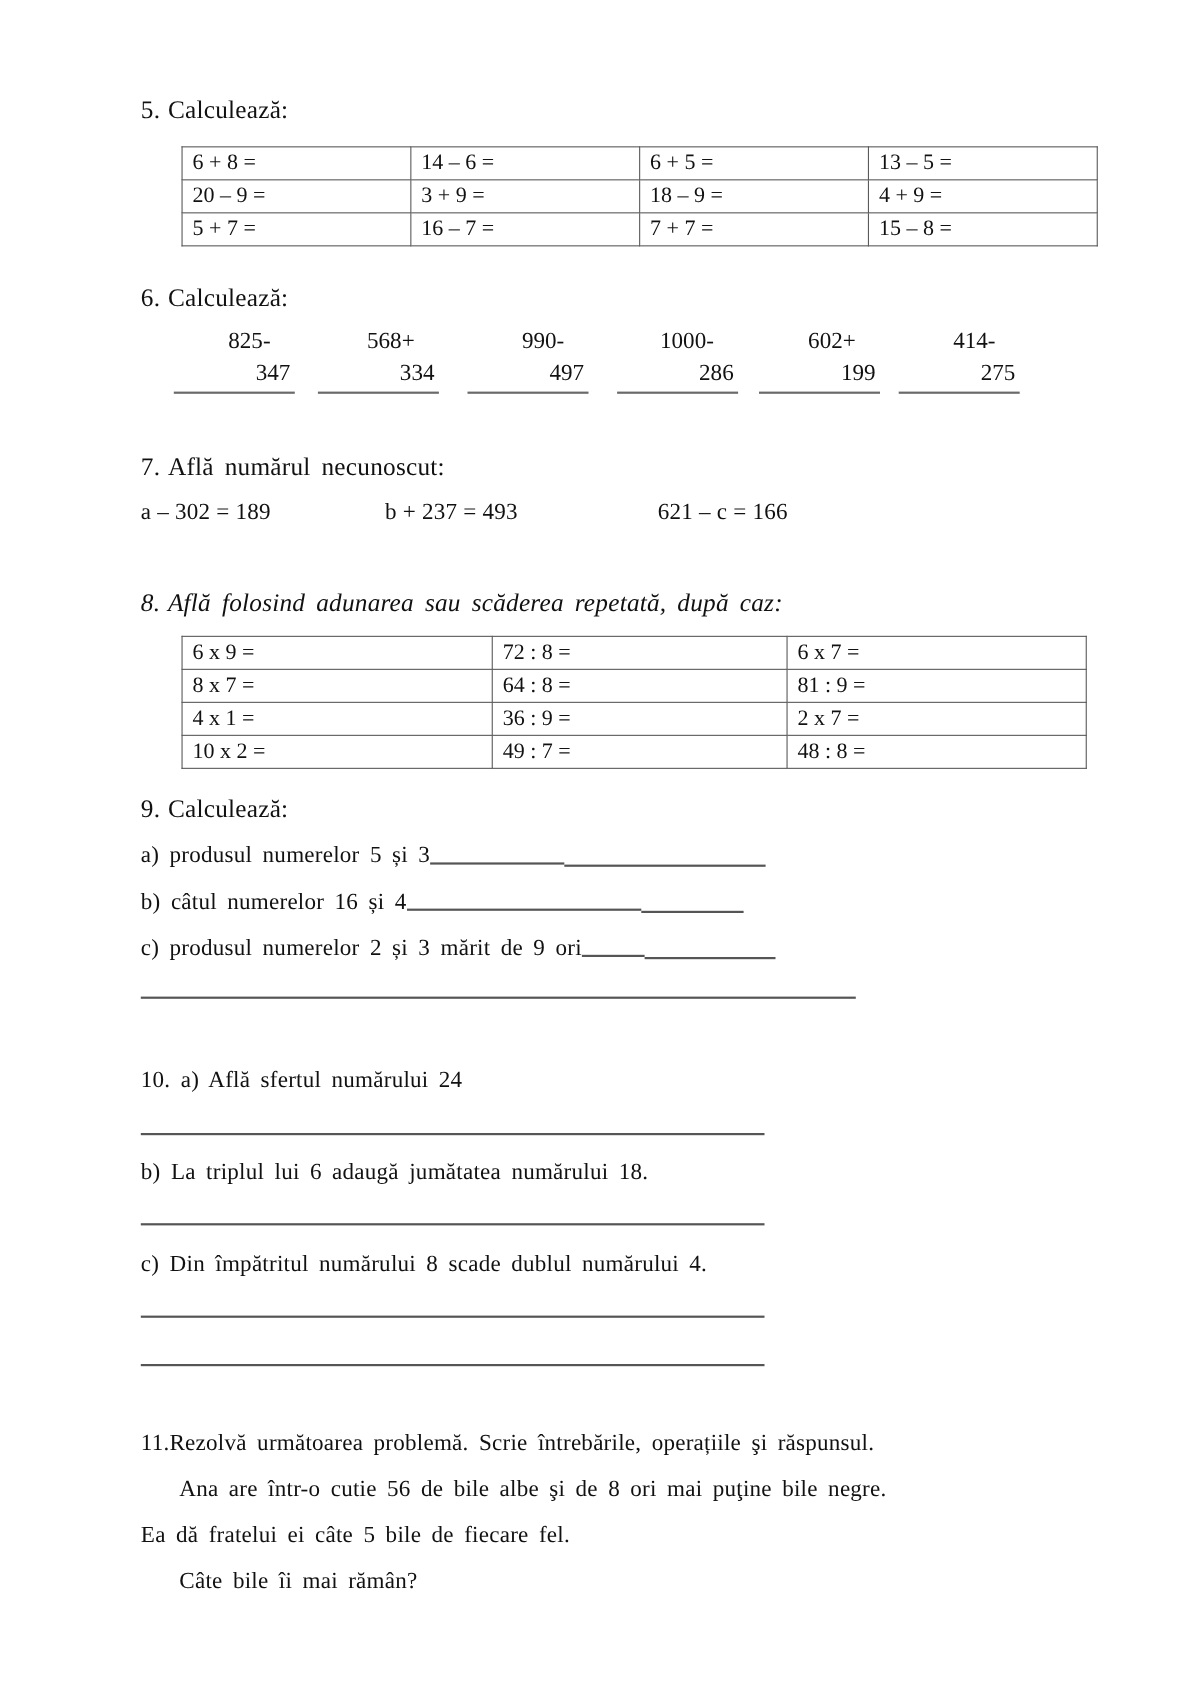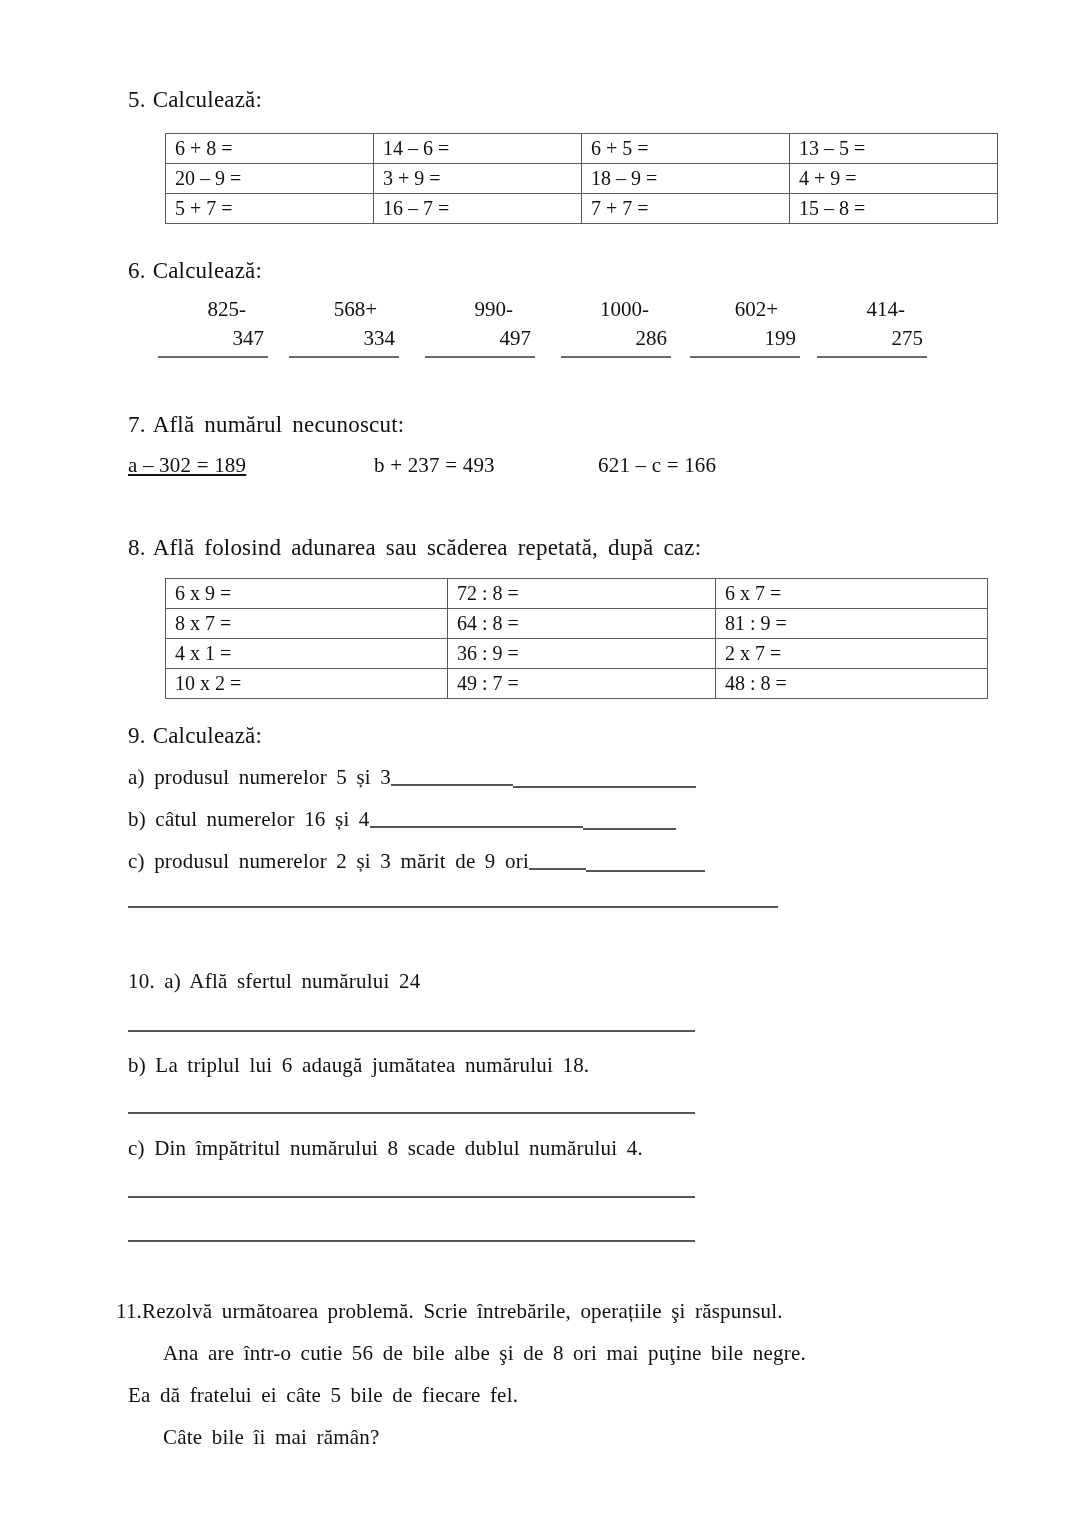--- a/index.html
+++ b/index.html
@@ -156,25 +156,25 @@
       <span class="top">414-</span>
       <span class="bot">275</span>
       <span class="rule"></span>
     </div>
   </div>
 
   <div class="ex-title spaced" style="left:128px; top:412px;">
     <span class="num">7.</span><span>Află  numărul  necunoscut:</span>
   </div>
 
-  <div class="body-line" style="left:128px; top:452px;text-decoration:underline;">a – 302 = 189</div>
-  <div class="body-line" style="left:350px; top:452px;margin-left:24px;">b + 237 = 493</div>
+  <div class="body-line" style="left:128px; top:452px;">a – 302 = 189</div>
+  <div class="body-line" style="left:350px; top:452px;">b + 237 = 493</div>
   <div class="body-line" style="left:598px; top:452px;">621 – c = 166</div>
 
-  <div class="ex-title spaced" style="left:128px; top:535px;">
+  <div class="ex-title spaced" style="left:128px; top:535px;font-style:italic;">
     <span class="num">8.</span><span>Află  folosind  adunarea  sau  scăderea  repetată,  după  caz:</span>
   </div>
 
   <table class="calc-table" id="ex8-table" style="left:165px; top:578px; width:792px;">
     <tbody>
       <tr>
         <td style="width:272px;">6 x 9 =</td>
         <td style="width:258px;">72 : 8 =</td>
         <td style="width:262px;">6 x 7 =</td>
       </tr>
@@ -230,20 +230,20 @@
   </div>
   <div class="hrule" style="left:128px; top:1112px; width:567px;"></div>
 
   <div class="body-line spaced" style="left:128px; top:1135px;">
     <span>c)</span>
     <span>Din  împătritul  numărului  8  scade  dublul  numărului  4.</span>
   </div>
   <div class="hrule" style="left:128px; top:1196px; width:567px;"></div>
   <div class="hrule" style="left:128px; top:1240px; width:567px;"></div>
 
-  <div class="body-line spaced" style="left:116px; top:1298px;text-align:right;">
+  <div class="body-line spaced" style="left:128px; top:1298px;text-align:right;">
     <span class="num">11.</span><span>Rezolvă  următoarea  problemă.  Scrie  întrebările,  operațiile  şi  răspunsul.</span>
   </div>
   <div class="body-line spaced" style="left:163px; top:1340px;">Ana  are  într-o  cutie  56  de  bile  albe  şi  de  8  ori  mai  puţine  bile   negre.</div>
   <div class="body-line spaced" style="left:128px; top:1382px;">Ea  dă  fratelui  ei  câte  5  bile  de  fiecare  fel.</div>
   <div class="body-line spaced" style="left:163px; top:1424px;">Câte  bile  îi  mai  rămân?</div>
 
 </div>
 
 </body></html>

